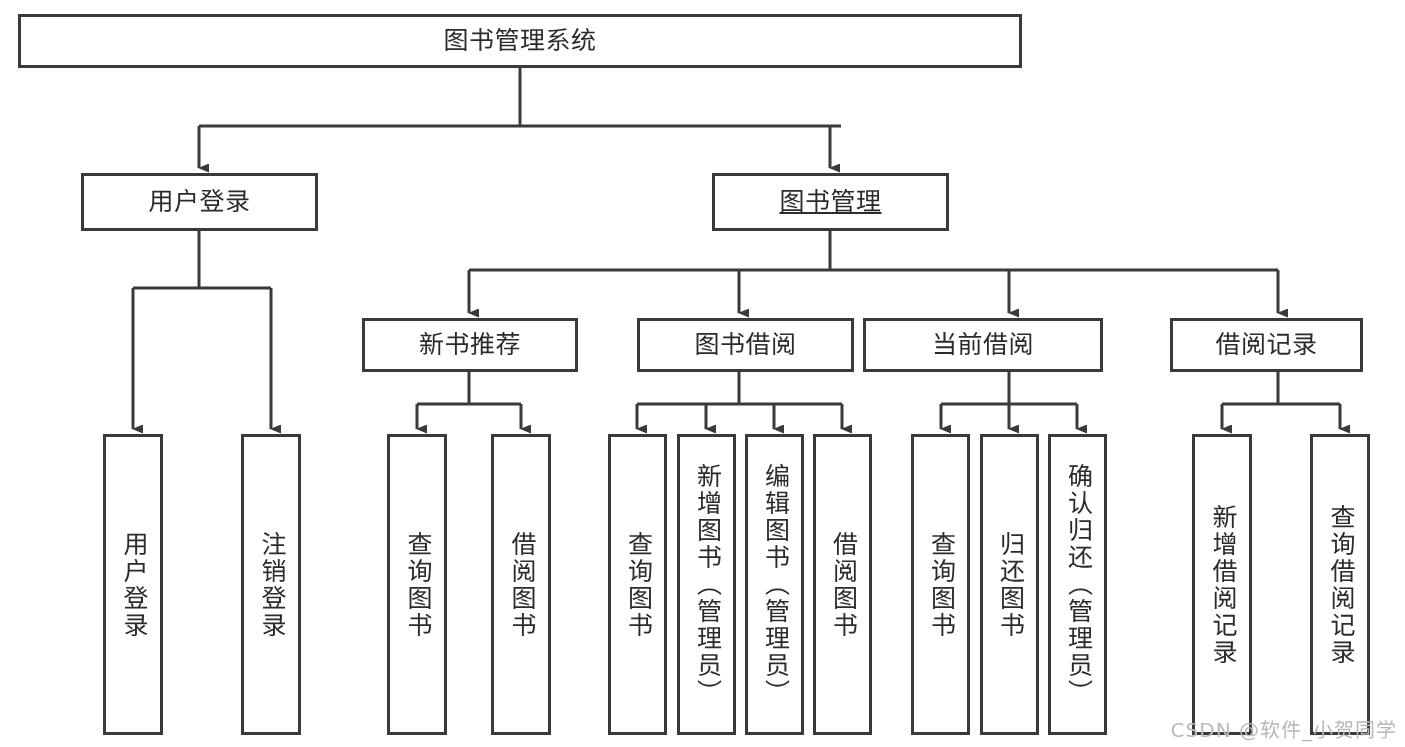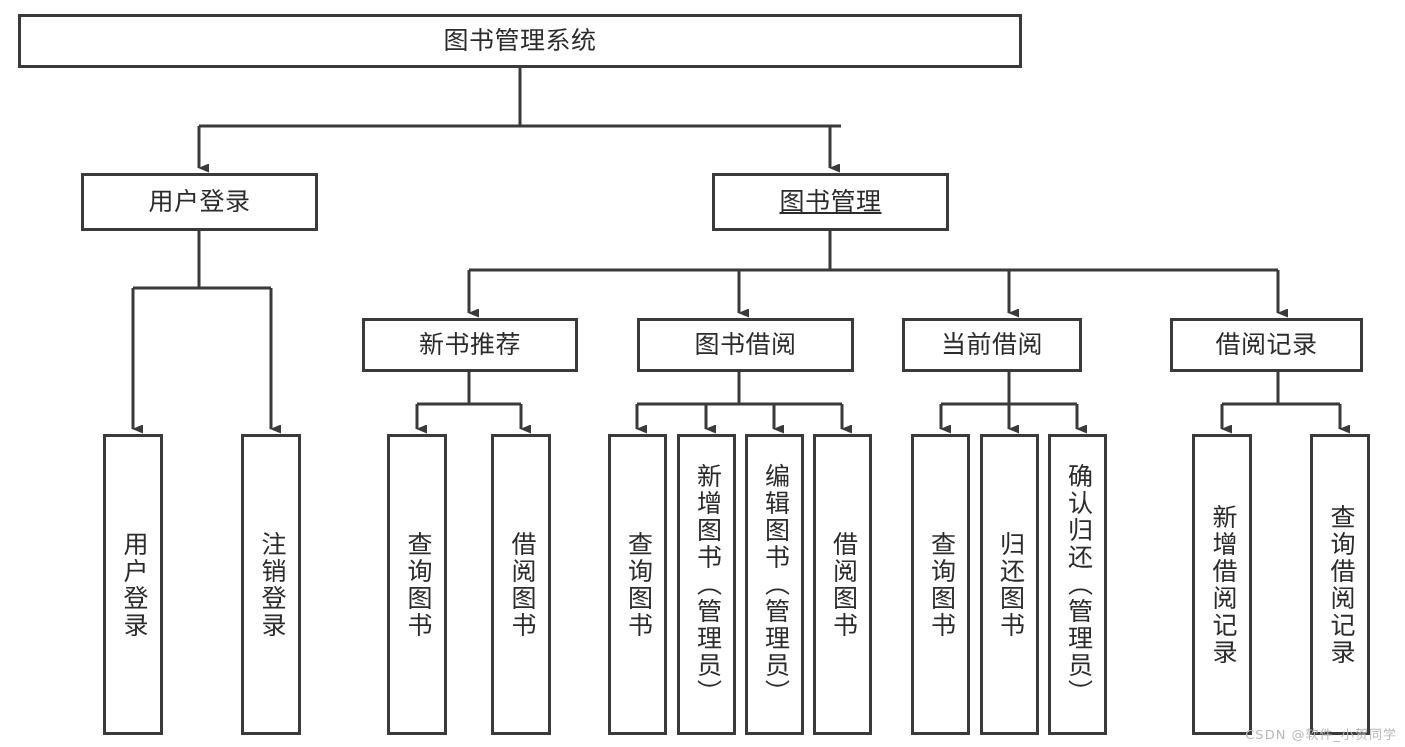--- a/index.html
+++ b/index.html
@@ -57,21 +57,21 @@
   .node-v .vtext {
     writing-mode: vertical-rl;
     text-orientation: upright;
     display: block;
     max-height: 100%;
   }
   .watermark {
     position: absolute;
     right: 8px;
     bottom: 4px;
-    font-size: 13px;
+    font-size: 20px;
     color: #b9b9b9;
     letter-spacing: 1px;
     white-space: nowrap;
     user-select: none;
   }
 </style>
 </head>
 <body>
 
 <div id="diagram-root">
@@ -136,21 +136,21 @@
   <div class="node node-h" style="left:712px; top:173px; width:237px; height:58px;text-decoration:underline;">
     <span>图书管理</span>
   </div>
 
   <div class="node node-h" style="left:362px; top:318px; width:216px; height:54px;">
     <span>新书推荐</span>
   </div>
   <div class="node node-h" style="left:637px; top:318px; width:217px; height:54px;">
     <span>图书借阅</span>
   </div>
-  <div class="node node-h" style="left:902px; top:318px; width:180px; height:54px;text-align:center;">
+  <div class="node node-h" style="left:863px; top:318px; width:240px; height:54px;text-align:center;">
     <span>当前借阅</span>
   </div>
   <div class="node node-h" style="left:1170px; top:318px; width:193px; height:54px;">
     <span>借阅记录</span>
   </div>
 
   <div class="node node-v" style="left:103px; top:434px; width:60px; height:301px;">
     <span class="vtext">用户登录</span>
   </div>
   <div class="node node-v" style="left:241px; top:434px; width:60px; height:301px;">

